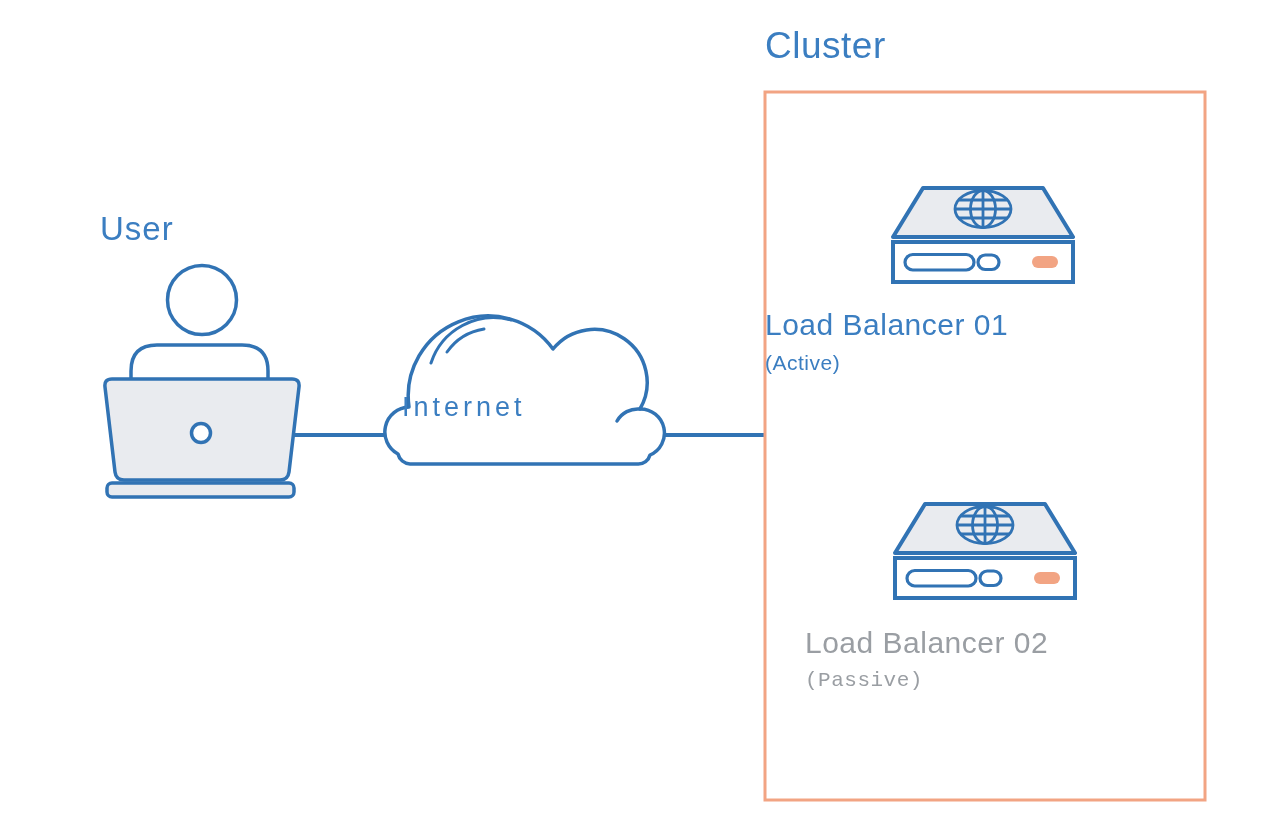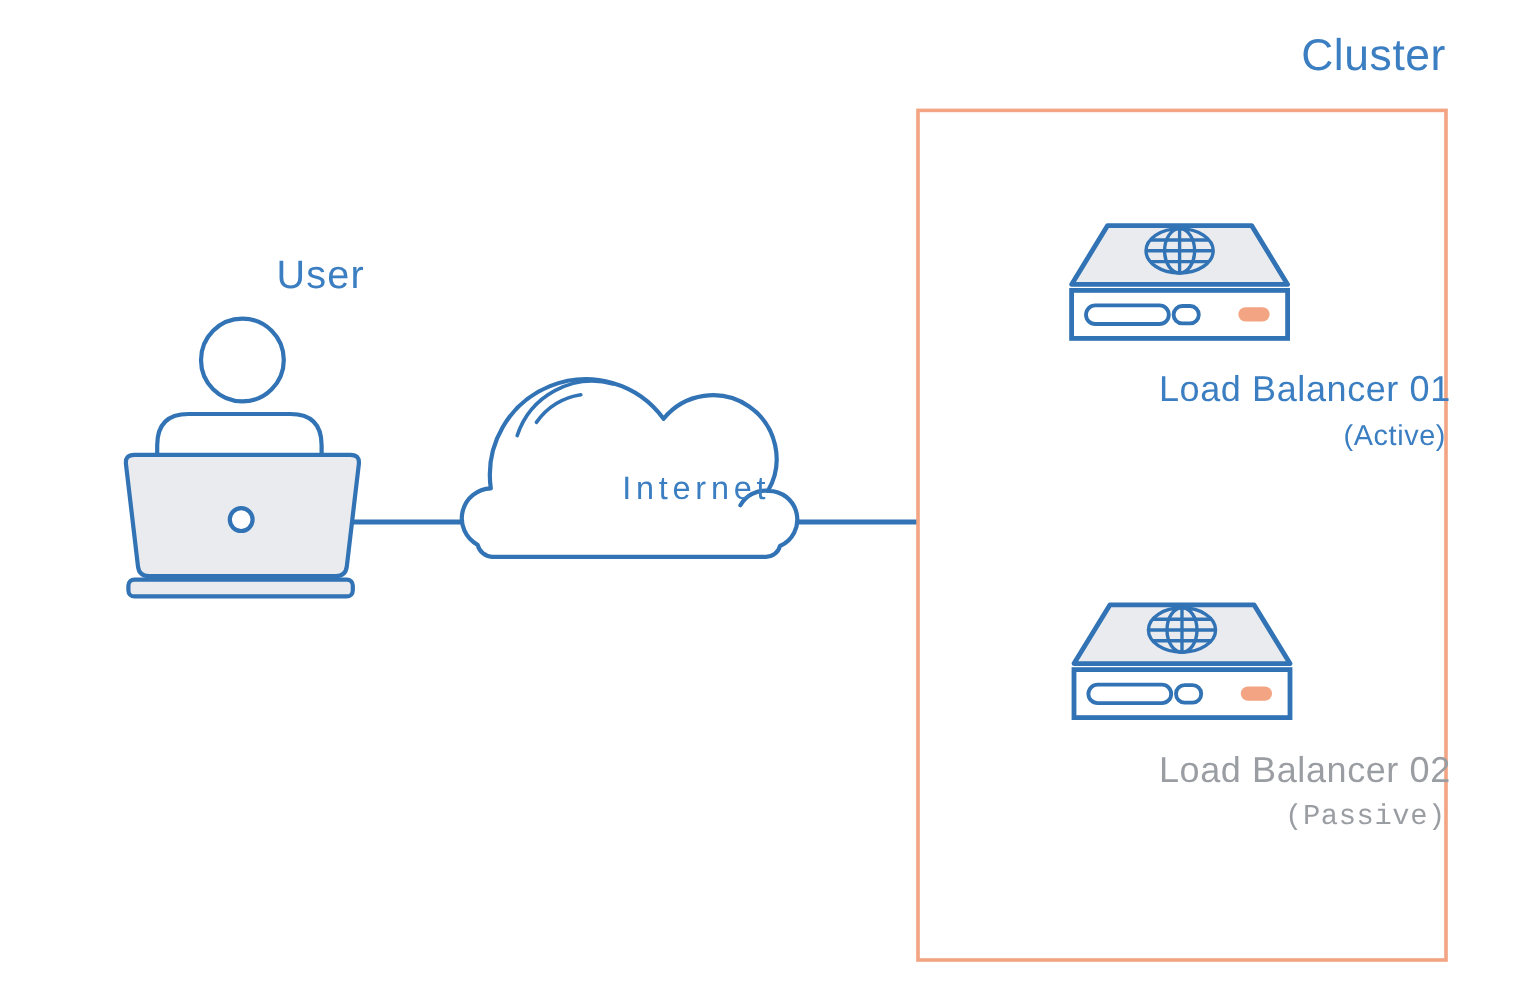--- a/index.html
+++ b/index.html
@@ -17,36 +17,36 @@
   .stroke-blue { stroke: var(--blue, #3173b4); }
   .fill-light  { fill: var(--light-fill, #e9ebef); }
   .fill-white  { fill: #ffffff; }
   .fill-none   { fill: none; }
   .fill-orange { fill: var(--orange, #f2a483); }
   .stroke-orange { stroke: var(--orange, #f2a483); }
 
   
   .label {
     position: absolute;
-    text-align: right;
+    text-align: left;
     color: var(--blue-text, #3b7ec1);
     line-height: 1.2;
     white-space: nowrap;
   }
   .user-label     { left: 100px; top: 209px; width: 204px; font-size: 33px; letter-spacing: 1px; }
   .internet-label { left: 402px; top: 391px; width: 240px; font-size: 27px; letter-spacing: 4px; }
   .cluster-title  { left: 765px; top: 24px;  width: 440px; font-size: 37px; letter-spacing: 0.5px; }
   .node-name      { left: 765px; width: 444px; font-size: 30px; letter-spacing: 0.5px; }
-  .node-state     { left: 765px; width: 440px; font-size: 24px; letter-spacing: 0.5px; }
+  .node-state     { left: 765px; width: 440px; font-size: 21px; letter-spacing: 0.5px; }
   .lb1-name  { top: 307px; }
   .lb1-state { top: 350px; }
   .lb2-name  { top: 625px; }
   .lb2-state { top: 668px; font-family: Liberation Mono, monospace; }
   .active  { color: var(--blue-text, #3b7ec1); }
-  .passive { color: var(--gray-text, #9a9ea3); }
+  .passive { color: var(--gray-text, #9a9ea3); padding-left: 40px; }
 </style>
 </head>
 <body>
 
 <div class="canvas">
 
   <svg width="1280" height="827" viewBox="0 0 1280 827">
     <defs>
 
       <g id="lb-icon">

